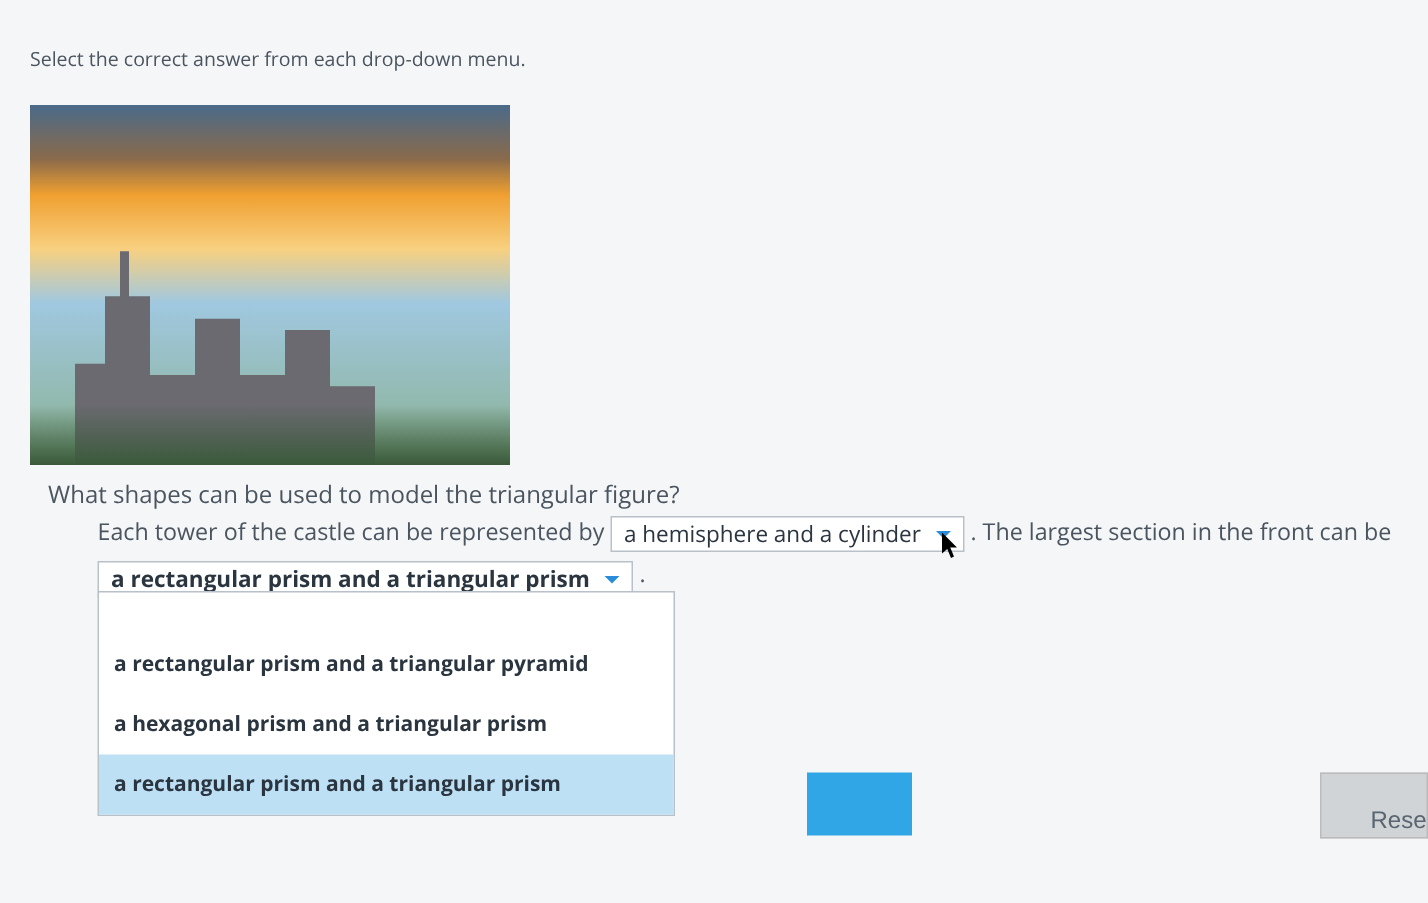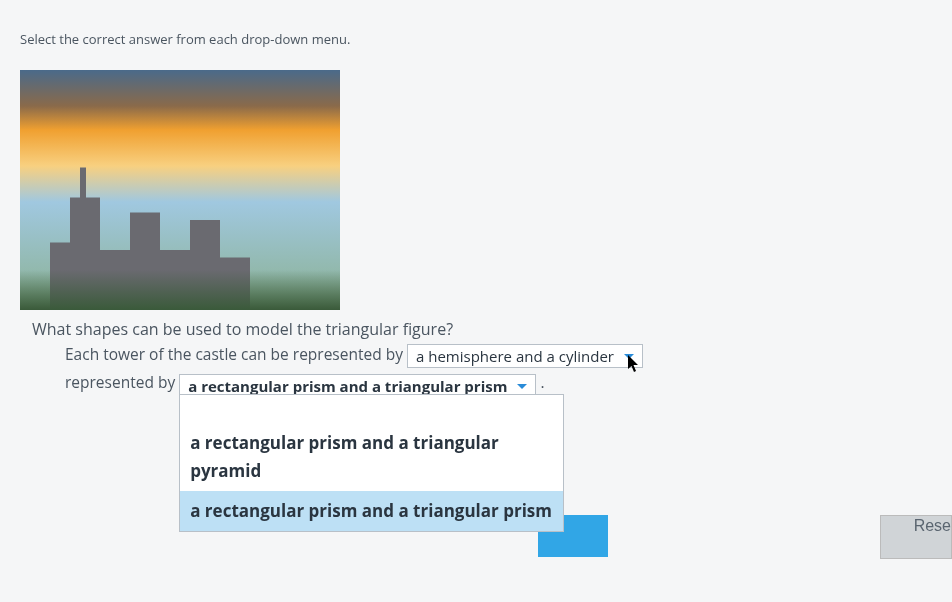--- a/index.html
+++ b/index.html
@@ -95,21 +95,21 @@
     left: 0;
     top: 24px;
     min-width: 385px;
     border: 1px solid #b8c0c8;
     background: #fff;
     z-index: 50;
     padding-top: 28px;
   }
   .dd-list .opt {
     padding: 6px 10px;
-    font-size: 17px;
+    font-size: 14px;
     color: #2a3540;
     cursor: pointer;
   }
   .dd-list .opt.selected {
     background: #bde0f5;
   }
   .submit-btn {
     position: absolute;
     left: 538px;
     top: 515px;
@@ -124,21 +124,21 @@
     top: 515px;
     width: 72px;
     height: 44px;
     background: #d0d4d7;
     border: 1px solid #bbb;
     color: #5a6570;
     font-size: 16px;
     text-align: right;
     padding-right: 0;
     display:flex;
-    align-items:flex-start;
+    align-items:flex-end;
     justify-content:flex-end;
   }
   .cursor {
     position: absolute;
     left: 628px;
     top: 355px;
     width: 12px;
     height: 18px;
     pointer-events: none;
   }
@@ -152,29 +152,29 @@
   <div class="castle-img"></div>
 
   <div class="caption">What shapes can be used to model the triangular figure?</div>
 
   <div class="answer-block">
     <span>Each tower of the castle can be represented by</span>
     <span class="dd">
       <span>a hemisphere and a cylinder</span>
       <span class="tri"></span>
     </span>
-    <br>
-    <span>represented by</span>
+    <span>. The largest section in the front can be</span><br>
     <span class="dd-wrap">
       <span class="dd open">
         <span>a rectangular prism and a triangular prism</span>
         <span class="tri"></span>
       </span>
       <div class="dd-list">
         <div class="opt">a rectangular prism and a triangular pyramid</div>
+        <div class="opt">a hexagonal prism and a triangular prism</div>
         <div class="opt selected">a rectangular prism and a triangular prism</div>
       </div>
     </span>
     <span>.</span>
   </div>
 </div>
 
 <button class="submit-btn"></button>
 <button class="reset-btn">
   <span>Rese</span>

